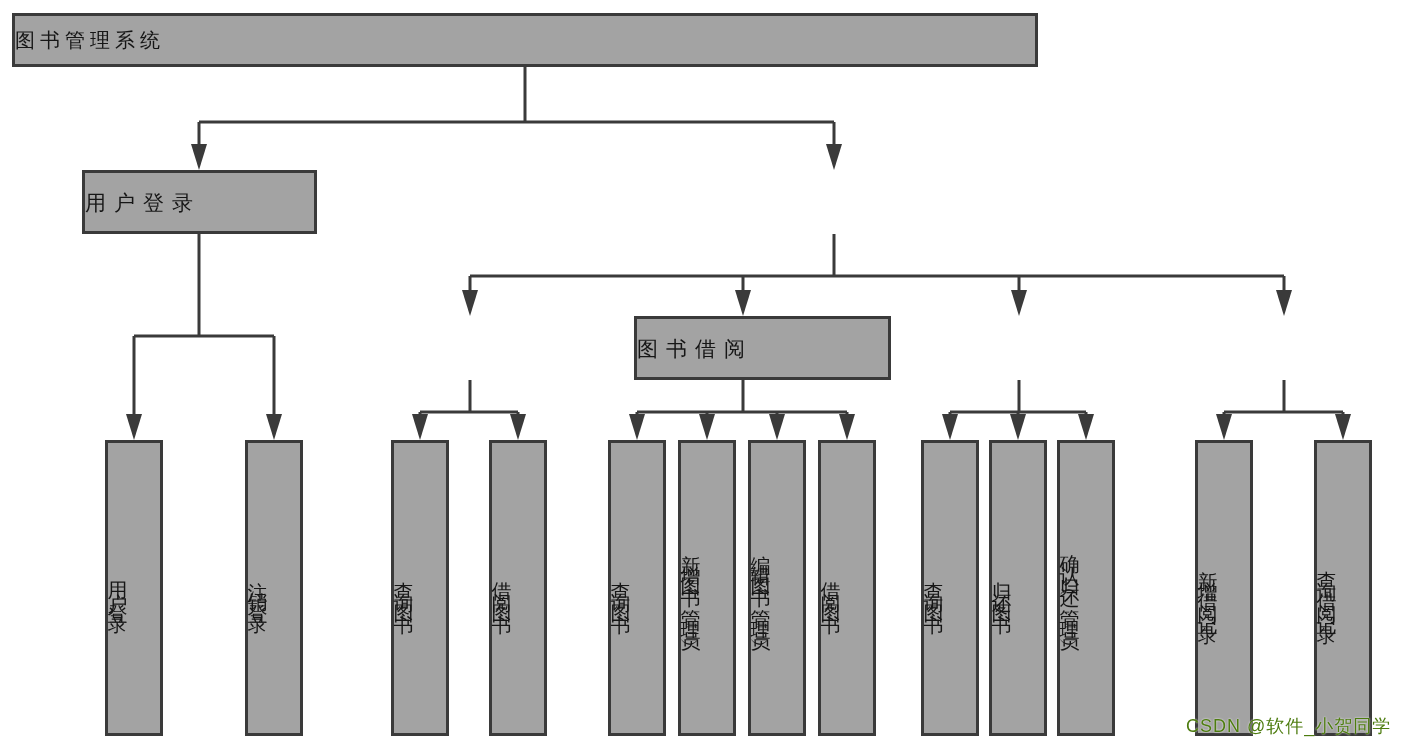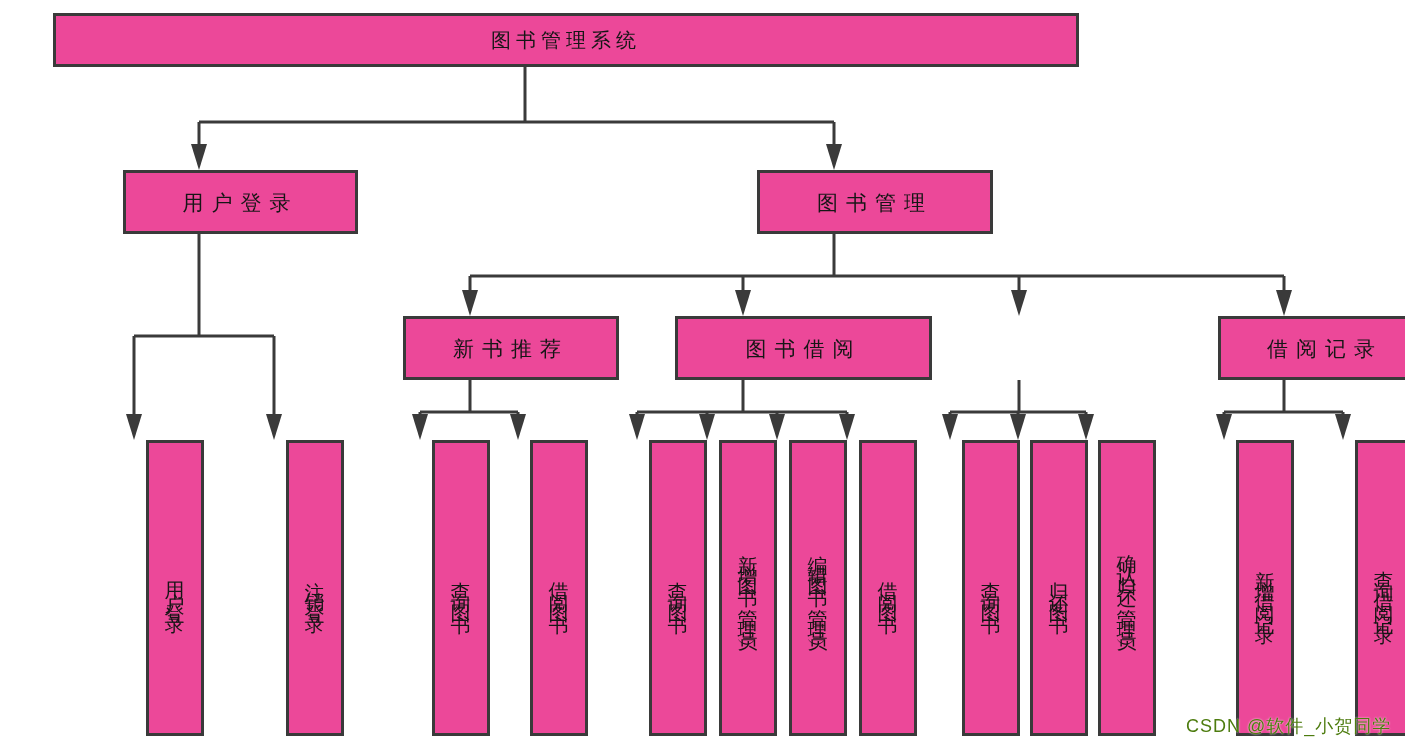--- a/index.html
+++ b/index.html
@@ -13,27 +13,25 @@
   }
   .connectors {
     position: absolute;
     left: 0; top: 0;
     width: 1405px; height: 747px;
     z-index: 1;
   }
   .box {
     position: absolute;
     z-index: 2;
-    background: #ec4899;
+    background: #a3a3a3;
     border: 3px solid #3a3a3a;
     box-sizing: border-box;
     display: flex;
     align-items: center;
-    justify-content: center;
-    margin-left: 41px;
   }
   .box .lbl {
     font-size: 21px;
     letter-spacing: 8px;
     color: #161616;
     white-space: nowrap;
     line-height: 1;
   }
   .root .lbl {
     font-size: 20px;
@@ -96,32 +94,23 @@
     </g>
   </svg>
 
   <div class="box root" style="left:12px; top:13px; width:1026px; height:54px">
     <span class="lbl">图书管理系统</span>
   </div>
 
   <div class="box" style="left:82px; top:170px; width:235px; height:64px">
     <span class="lbl">用户登录</span>
   </div>
-  <div class="box" style="left:716px; top:170px; width:236px; height:64px">
-    <span class="lbl">图书管理</span>
-  </div>
 
-  <div class="box" style="left:362px; top:316px; width:216px; height:64px">
-    <span class="lbl">新书推荐</span>
-  </div>
   <div class="box" style="left:634px; top:316px; width:257px; height:64px">
     <span class="lbl">图书借阅</span>
-  </div>
-  <div class="box" style="left:1177px; top:316px; width:214px; height:64px">
-    <span class="lbl">借阅记录</span>
   </div>
 
   <div class="box leaf" style="left:105px; top:440px; width:58px; height:296px">
     <span class="lbl">用户登录</span>
   </div>
   <div class="box leaf" style="left:245px; top:440px; width:58px; height:296px">
     <span class="lbl">注销登录</span>
   </div>
 
   <div class="box leaf" style="left:391px; top:440px; width:58px; height:296px">

